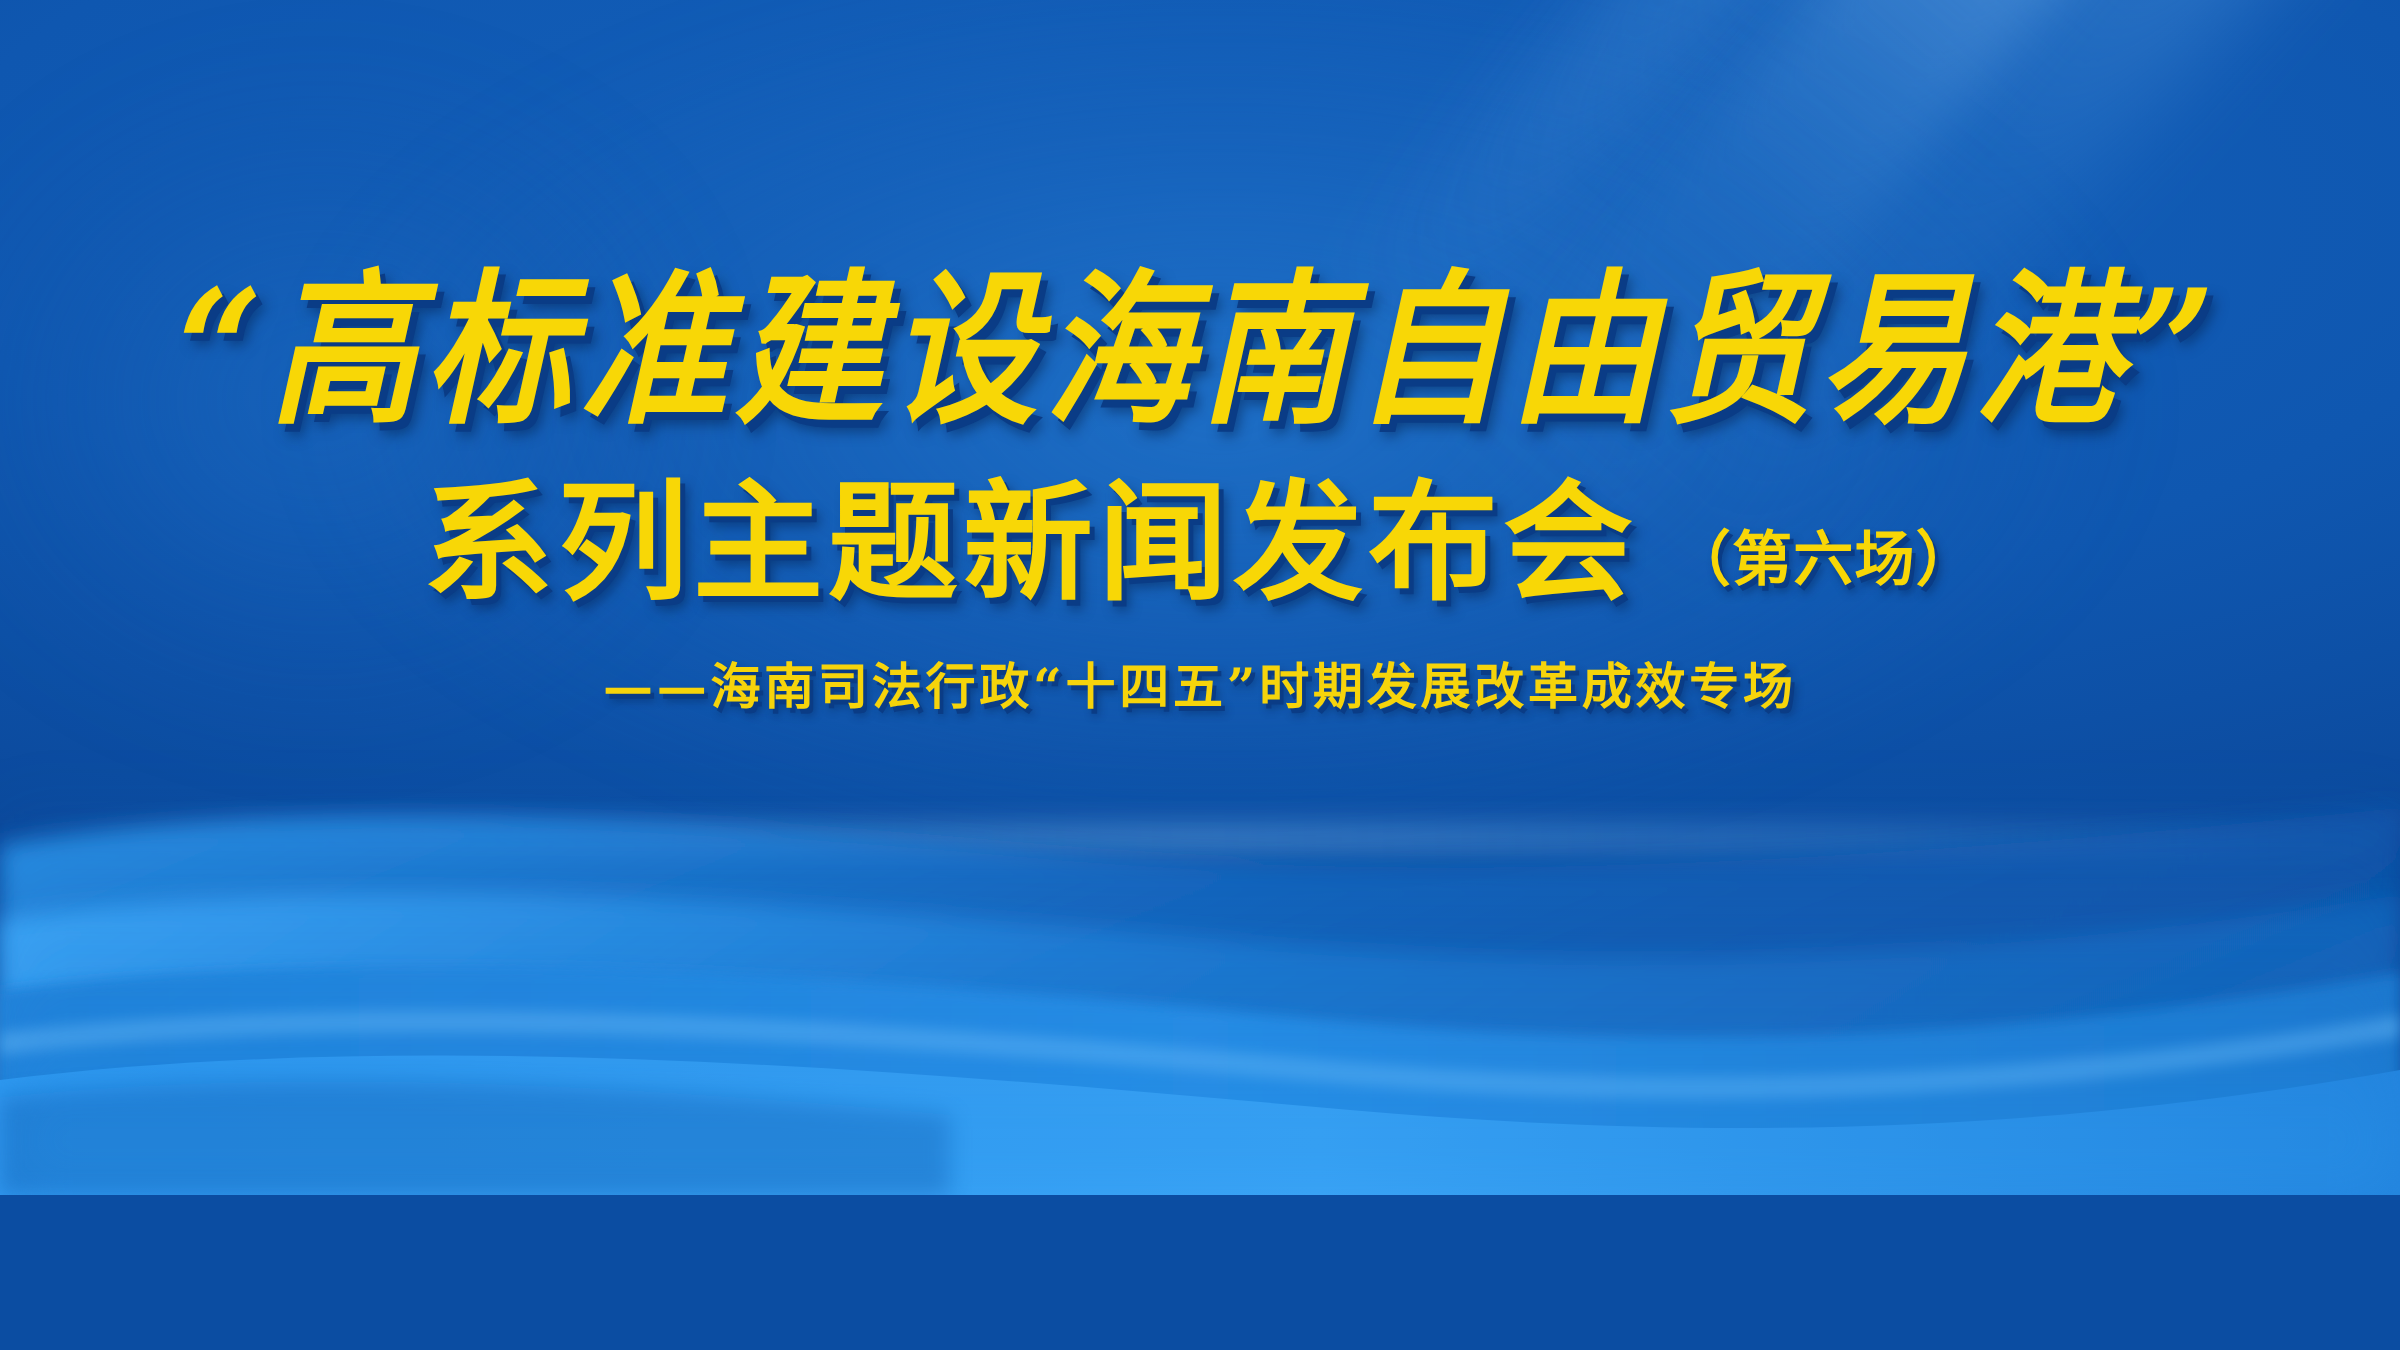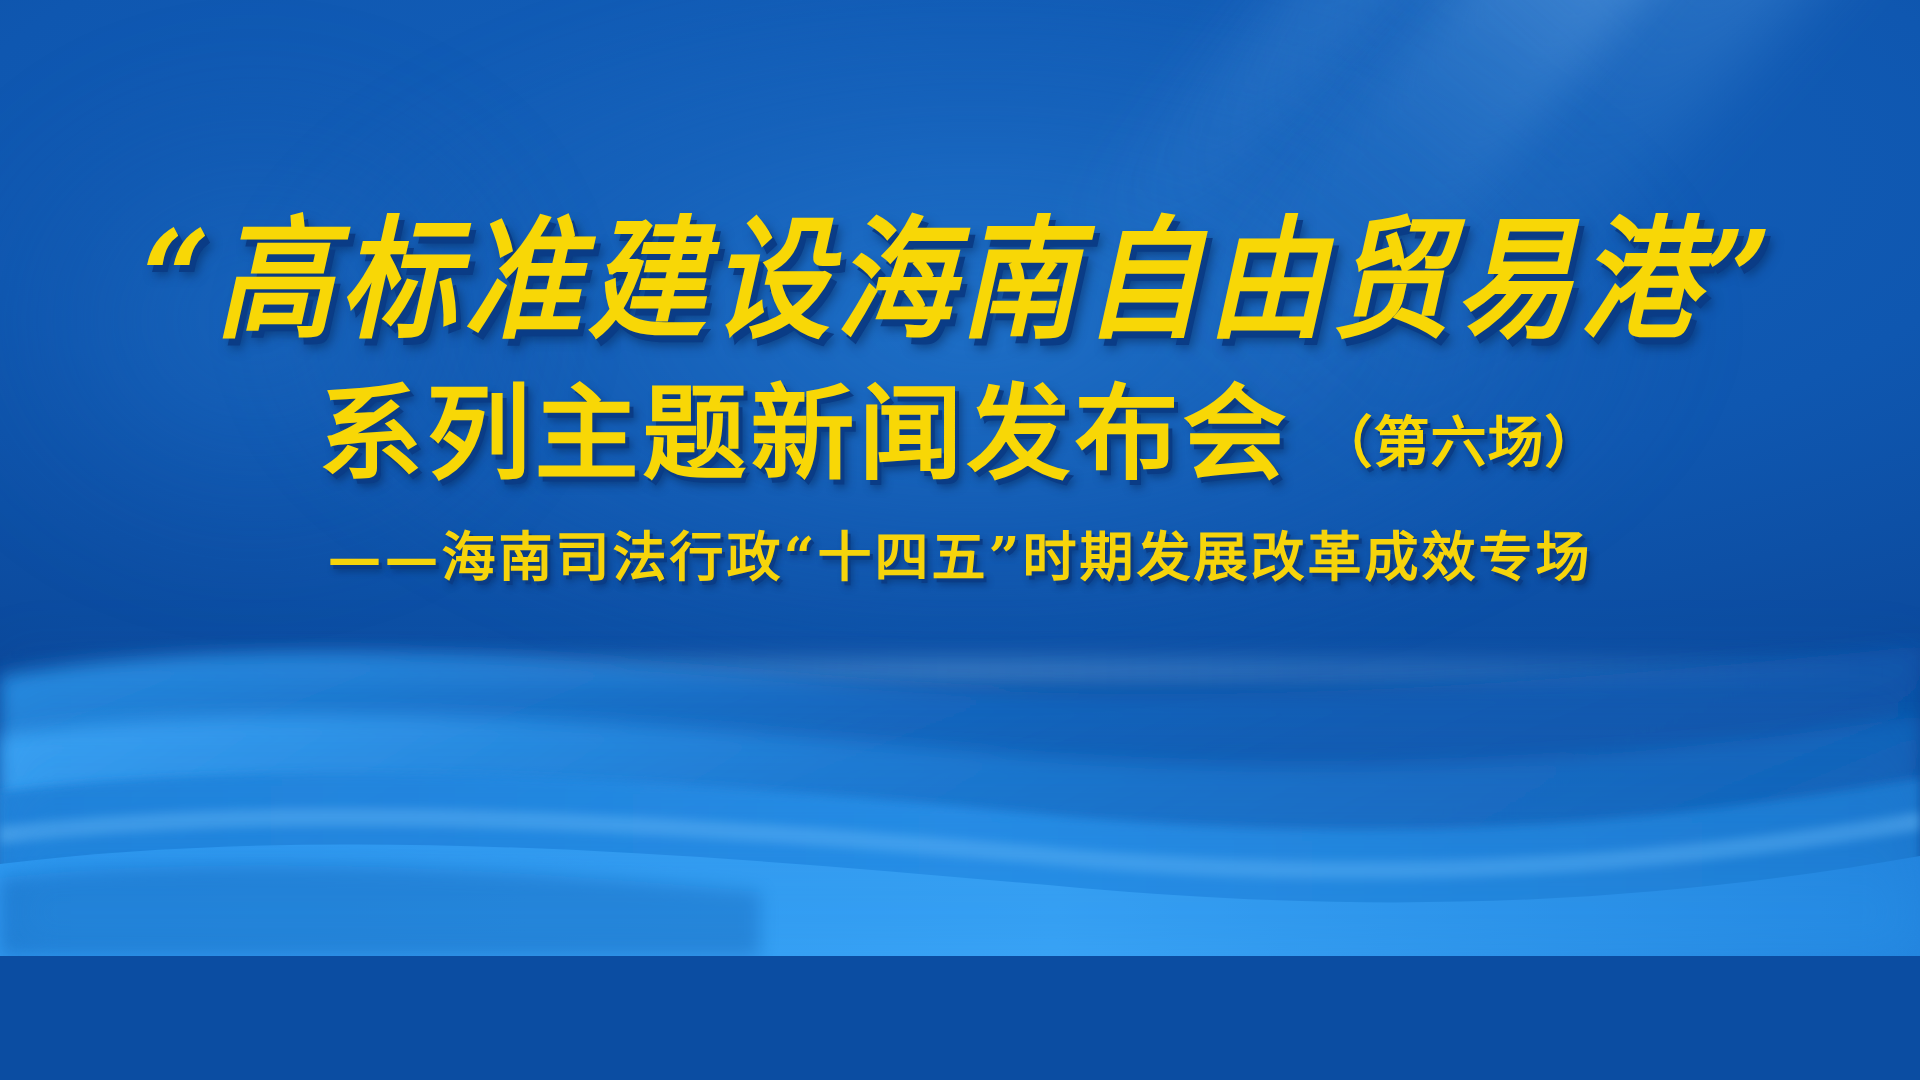--- a/index.html
+++ b/index.html
@@ -183,34 +183,34 @@
     font-size: 104px;
     font-weight: 700;
     letter-spacing: 4px;
     color: #f8d706;
     text-shadow:
        4px 5px 0 #0a3c86,
        6px 8px 9px rgba(4,32,78,0.50);
   }
   .session {
     font-family: "DejaVu Serif", "Liberation Serif", serif;
-    font-size: 56px;
+    font-size: 48px;
     font-weight: 700;
     letter-spacing: 1px;
     color: #f8d706;
     padding-bottom: 8px;
     text-shadow:
        3px 4px 0 #0a3c86,
        4px 6px 7px rgba(4,32,78,0.50);
   }
 
   
   .line-3 {
     font-family: "DejaVu Serif", "Liberation Serif", serif;
-    font-size: 54px;
+    font-size: 40px;
     font-weight: 700;
     letter-spacing: 3px;
     color: #f6d40b;
     margin-top: 44px;
     text-shadow:
        3px 4px 0 #0a3c86,
        4px 6px 7px rgba(4,32,78,0.48);
   }
 
 </style>

